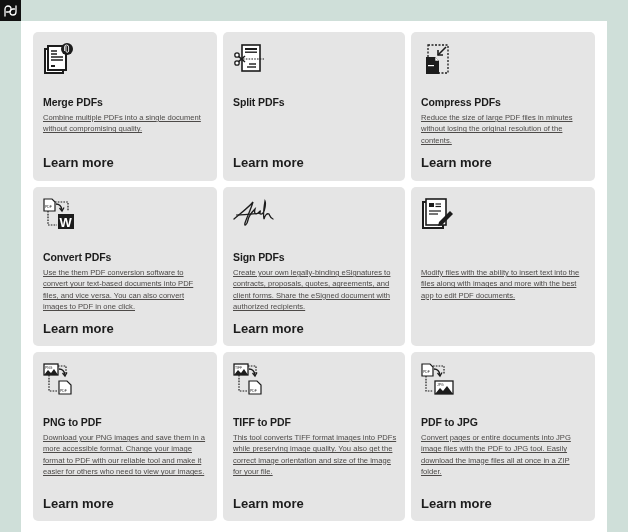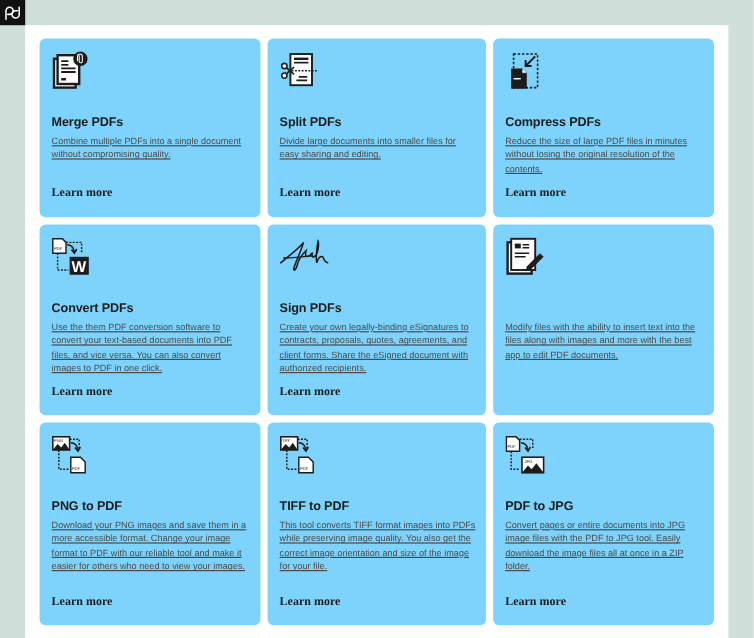--- a/index.html
+++ b/index.html
@@ -20,38 +20,38 @@
     background: #ffffff;
   }
   .grid {
     position: absolute; left: 12px; top: 11px;
     display: grid;
     grid-template-columns: 184px 182px 184px;
     grid-template-rows: 149px 159px 169px;
     column-gap: 6px; row-gap: 6px;
   }
   .card {
-    background: #7dd3fc;
+    background: #e5e5e5;
     border-radius: 5px;
     padding: 10px 10px 0 10px;
     position: relative;
   }
   .icon { width: 34px; height: 34px; display: block; }
   .card-title {
     font-weight: 700; font-size: 10.5px; color: #1c1c1c;
     position: absolute; left: 10px; top: 64px;
     letter-spacing: -0.1px;
   }
   .card-desc {
     font-size: 7.6px; line-height: 11.4px; color: #4d4a48;
     position: absolute; left: 10px; right: 8px; top: 80px; text-decoration: underline;
   }
   .learn {
-    font-weight: 700; font-size: 10px; color: #1c1c1c;
-    position: absolute; left: 10px; text-decoration: none; cursor: pointer; font-family: Liberation Serif, serif;
+    font-weight: 700; font-size: 13px; color: #1c1c1c;
+    position: absolute; left: 10px; text-decoration: none; cursor: pointer;
   }
   .row1 .learn { top: 123px; }
   .row2 .learn { top: 134px; }
   .row3 .learn { top: 144px; }
 </style>
 </head>
 <body>
 
 <div class="logo">
   <svg viewBox="0 0 30 24">
@@ -87,21 +87,20 @@
         <rect x="12" y="9.5" width="12" height="1.4" fill="#1c1c1c"></rect>
         <line x1="10" y1="17" x2="31" y2="17" stroke="#1c1c1c" stroke-width="1.2" stroke-dasharray="1.6 1.2"></line>
         <line x1="16" y1="22" x2="23" y2="22" stroke="#1c1c1c" stroke-width="1.4"></line>
         <line x1="14" y1="25" x2="23" y2="25" stroke="#1c1c1c" stroke-width="1.4"></line>
         <circle cx="4" cy="13" r="2.2" fill="#fff" stroke="#1c1c1c" stroke-width="1.3"></circle>
         <circle cx="4" cy="21" r="2.2" fill="#fff" stroke="#1c1c1c" stroke-width="1.3"></circle>
         <line x1="5.6" y1="14.4" x2="12" y2="20" stroke="#1c1c1c" stroke-width="1.4"></line>
         <line x1="5.6" y1="19.6" x2="12" y2="14" stroke="#1c1c1c" stroke-width="1.4"></line>
       </svg>
       <div class="card-title">Split PDFs</div>
-      <div class="card-desc">Divide large documents into smaller files for easy sharing and editing.</div>
       <a class="learn">Learn more</a>
     </div>
 
     <div class="card row1">
       <svg class="icon" viewBox="0 0 34 34">
         <rect x="7" y="3" width="20" height="28" fill="none" stroke="#1c1c1c" stroke-width="1.3" stroke-dasharray="2 1.5"></rect>
         <path d="M5 15 h9 l4 4 v13 h-13 z" fill="#1c1c1c"></path>
         <path d="M14 15 v4 h4" fill="#fff" stroke="#1c1c1c" stroke-width="0.6"></path>
         <rect x="7" y="23" width="6" height="1.2" fill="#fff"></rect>
         <line x1="25" y1="5" x2="17" y2="13" stroke="#1c1c1c" stroke-width="1.6"></line>

